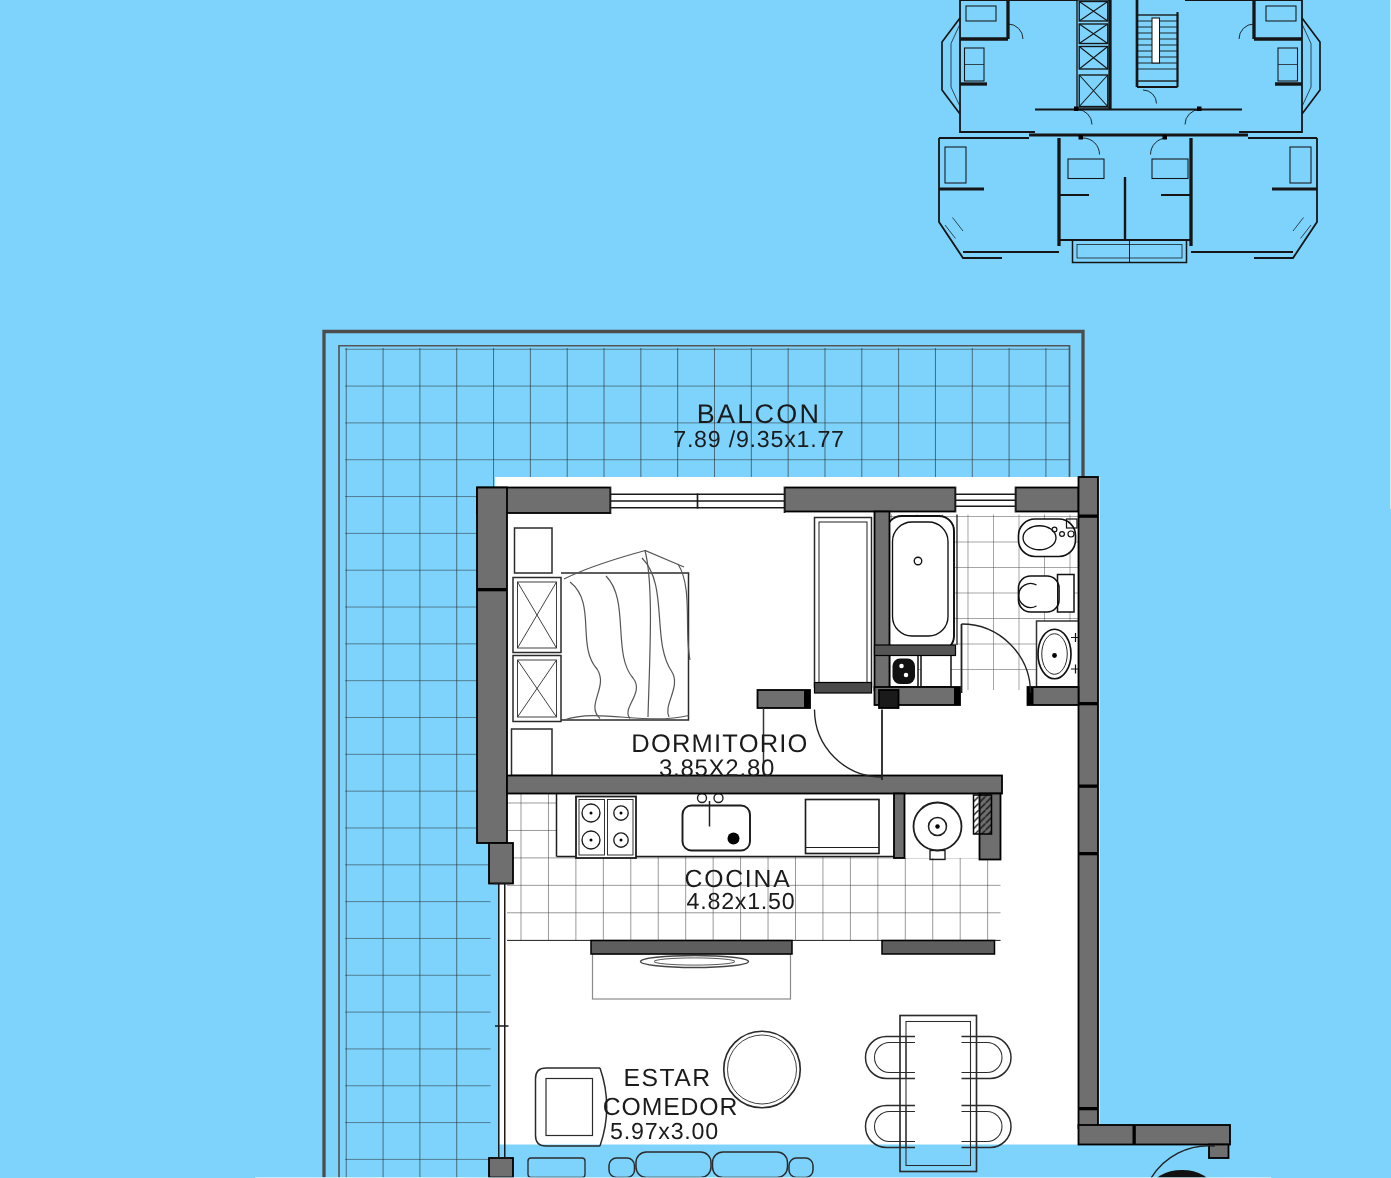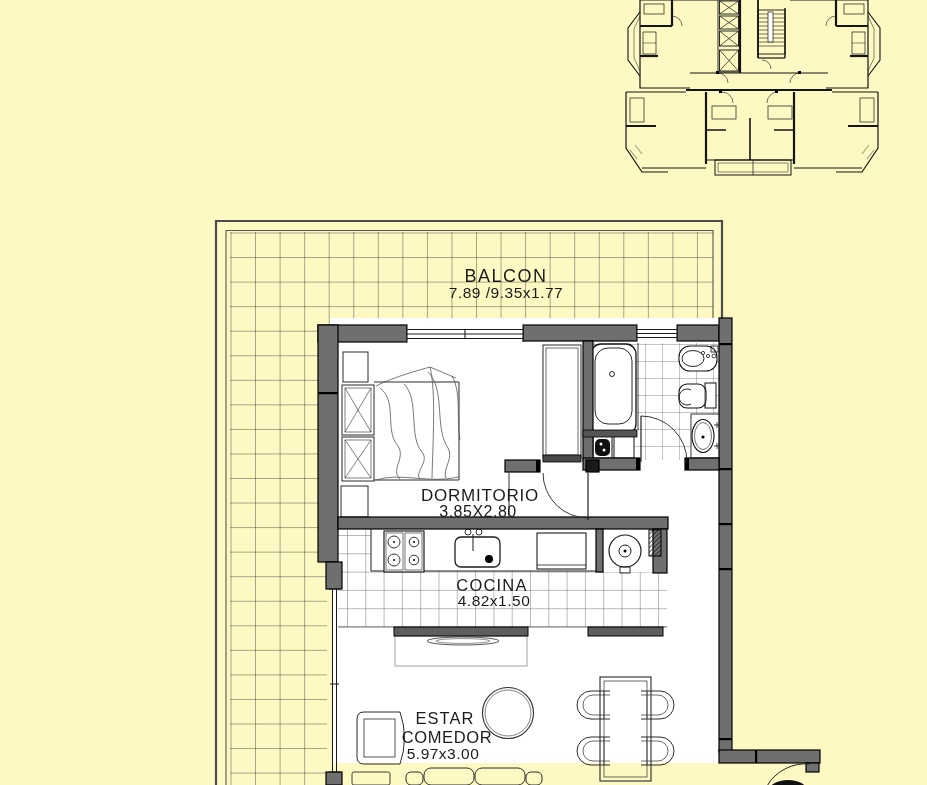--- a/index.html
+++ b/index.html
@@ -1,16 +1,16 @@
 <!DOCTYPE html>
 <html><head>
 <meta charset="utf-8">
 <style>
   html,body{margin:0;padding:0;background:#fff;}
-  .stage{position:relative;width:927px;height:785px;background:#fef9c3;overflow:hidden;}
+  .stage{position:relative;width:927px;height:785px;background:#7dd3fc;overflow:hidden;}
   svg{display:block;}
   .lbl{font-family:"Liberation Sans","DejaVu Sans",sans-serif;fill:#1b1b1b;}
 </style>
 </head>
 <body>
 
 <div class="stage">
 <svg width="927" height="785" viewBox="0 0 927 785" xmlns="http://www.w3.org/2000/svg">
   <defs>
     <pattern id="pt24" width="24.55" height="24.55" patternUnits="userSpaceOnUse" patternTransform="translate(230.5,232.5)">

